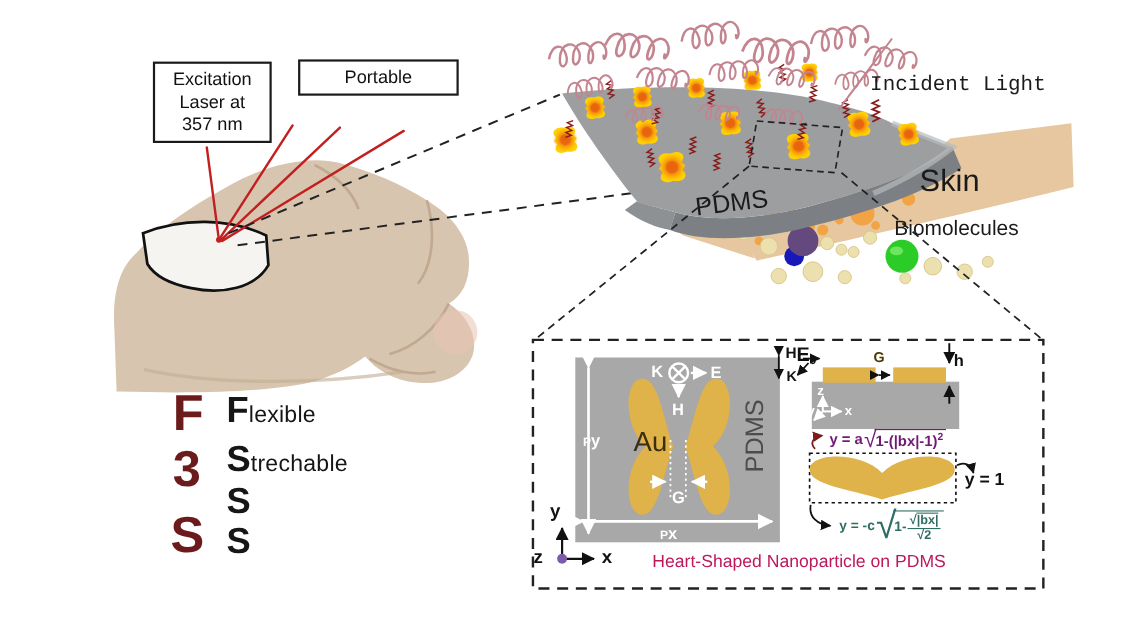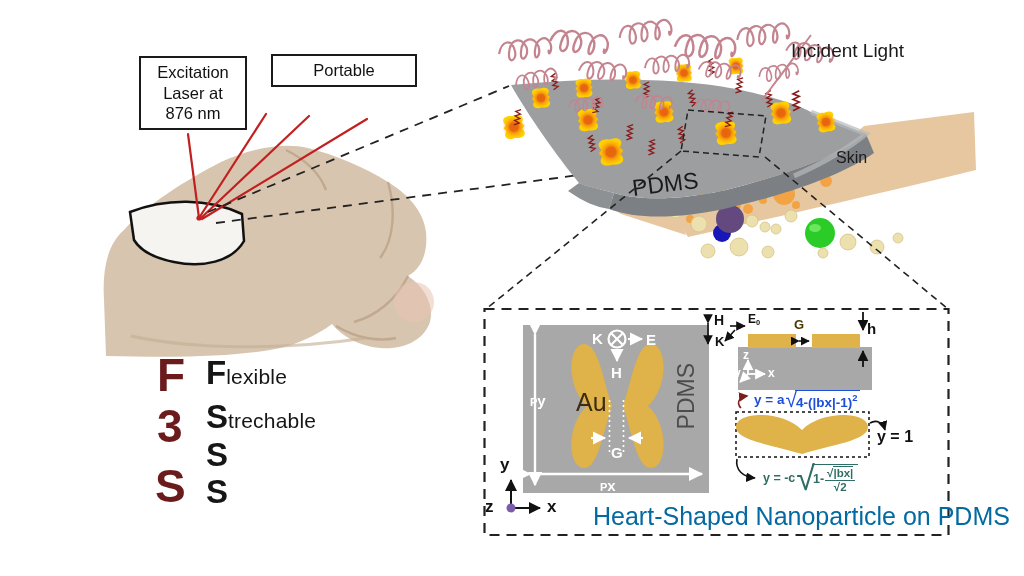--- a/index.html
+++ b/index.html
@@ -19,21 +19,21 @@
   .sub{font-size:.62em;vertical-align:-0.25em;font-weight:700;}
   .eq{font-weight:700;font-size:13.5px;display:flex;align-items:center;}
   .eq .sqrt{font-size:21px;font-weight:400;margin:0 -2px 0 1px;line-height:1;}
   .eq .bigsqrt{font-size:34px;font-weight:400;margin:0 -3px 0 1px;line-height:.9;}
   .eq .rad{border-top:1.6px solid currentColor;padding:1px 2px 0 1px;}
   .eq sup{font-size:.7em;}
   .frac{display:inline-flex;flex-direction:column;align-items:center;line-height:1.05;
         font-size:11.5px;margin:0 1px;}
   .frac .num{border-bottom:1.3px solid currentColor;padding:0 2px 1px;display:flex;align-items:flex-end;}
   .frac .num .rad2{border-top:1.2px solid currentColor;}
-  .caption{font-size:25px;color:#0369a1;}
+  .caption{font-size:16px;color:#be185d;}
 </style>
 </head>
 <body>
 
 <div class="stage">
 
 <svg class="art" width="1024" height="576" viewBox="0 0 1024 576">
   <defs>
     <radialGradient id="glow">
       <stop offset="0%" stop-color="#d94e00" stop-opacity="0.95"></stop>
@@ -254,29 +254,30 @@
       <path d="M705,408 C700,403 703,397 711,396" stroke="#7c1c1c" stroke-width="1.6" marker-end="url(#ah-r)"></path>
       <path d="M834,423 C841,419 847,423 849,430" stroke="#111" stroke-width="1.6" marker-end="url(#ah-b)"></path>
       <path d="M701,459 C699,470 707,477 719,478" stroke="#111" stroke-width="1.6" marker-end="url(#ah-b)"></path>
     </g>
   </g>
 </svg>
 
 <div class="callout" style="left:103px;top:56px;width:100px;">
   <span>Excitation</span>
   <span>Laser at</span>
-  <span>876 nm</span>
+  <span>357 nm</span>
 </div>
 <div class="callout" style="left:235px;top:54px;width:138px;text-align:center;">
   <span>Portable</span>
 </div>
 
-<div class="lbl scene-label" style="left:755px;top:40px;">Incident Light</div>
-<div class="lbl scene-label" style="left:800px;top:149px;font-size:16px;">Skin</div>
+<div class="lbl scene-label" style="left:755px;top:66px;font-family:Liberation Mono, monospace;">Incident Light</div>
+<div class="lbl scene-label" style="left:800px;top:149px;font-size:28px;">Skin</div>
 <div class="lbl scene-label" style="left:596px;top:171px;font-size:23px;transform:rotate(-7deg);">PDMS</div>
+<div class="lbl scene-label" style="left:777px;top:198px;">Biomolecules</div>
 
 <div class="lbl acr-letter" style="left:121px;top:352px;">F</div>
 <div class="lbl acr-letter" style="left:121px;top:403px;">3</div>
 <div class="lbl acr-letter" style="left:119px;top:463px;">S</div>
 
 <div class="lbl feature" style="left:170px;top:356px;">
   <span class="init">F</span>
       <span class="rest">lexible</span>
 </div>
 <div class="lbl feature" style="left:170px;top:400px;">
@@ -300,34 +301,34 @@
   <span>P</span><span style="font-size:15px;">x</span>
 </div>
 <div class="lbl wlbl" style="left:575px;top:444px;font-size:15px;">G</div>
 <div class="lbl" style="left:540px;top:388px;font-size:25px;color:#3b2d0e;">Au</div>
 <div class="lbl" style="left:637px;top:363px;font-size:23px;color:#4c4c4c;writing-mode:vertical-rl;transform:rotate(180deg);">PDMS</div>
 <div class="lbl" style="left:464px;top:455px;font-size:17px;font-weight:700;">y</div>
 <div class="lbl" style="left:511px;top:497px;font-size:17px;font-weight:700;">x</div>
 <div class="lbl" style="left:449px;top:497px;font-size:17px;font-weight:700;">z</div>
 
 <div class="lbl" style="left:678px;top:312px;font-size:14px;font-weight:700;">H</div>
-<div class="lbl" style="left:712px;top:312px;font-size:12px;font-weight:700;">
+<div class="lbl" style="left:688px;top:312px;font-size:18px;font-weight:700;">
   <span>E</span><span class="sub">0</span>
 </div>
 <div class="lbl" style="left:679px;top:334px;font-size:13px;font-weight:700;">K</div>
 <div class="lbl" style="left:758px;top:317px;font-size:13px;font-weight:700;color:#4a3800;">G</div>
 <div class="lbl" style="left:831px;top:320px;font-size:15px;font-weight:700;">h</div>
 <div class="lbl wlbl" style="left:707px;top:348px;font-size:12px;">z</div>
 <div class="lbl wlbl" style="left:732px;top:366px;font-size:12px;">x</div>
 <div class="lbl wlbl" style="left:698px;top:366px;font-size:12px;">y</div>
 
-<div class="lbl eq" style="left:718px;top:389px;color:#1d4ed8;">
+<div class="lbl eq" style="left:718px;top:389px;color:#701a75;">
   <span>y = a</span>
   <span class="sqrt">√</span>
-  <span class="rad"><span>4-(|bx|-1)</span><sup>2</sup></span>
+  <span class="rad"><span>1-(|bx|-1)</span><sup>2</sup></span>
 </div>
 <div class="lbl" style="left:841px;top:428px;font-size:16px;font-weight:700;">y = 1</div>
 <div class="lbl eq" style="left:727px;top:463px;color:#2f6e64;font-size:12.5px;">
   <span>y = -c</span>
   <span class="bigsqrt">√</span>
   <span class="rad" style="display:inline-flex;align-items:center;">
     <span>1-</span>
     <span class="frac">
       <span class="num">
             <span>√</span>

